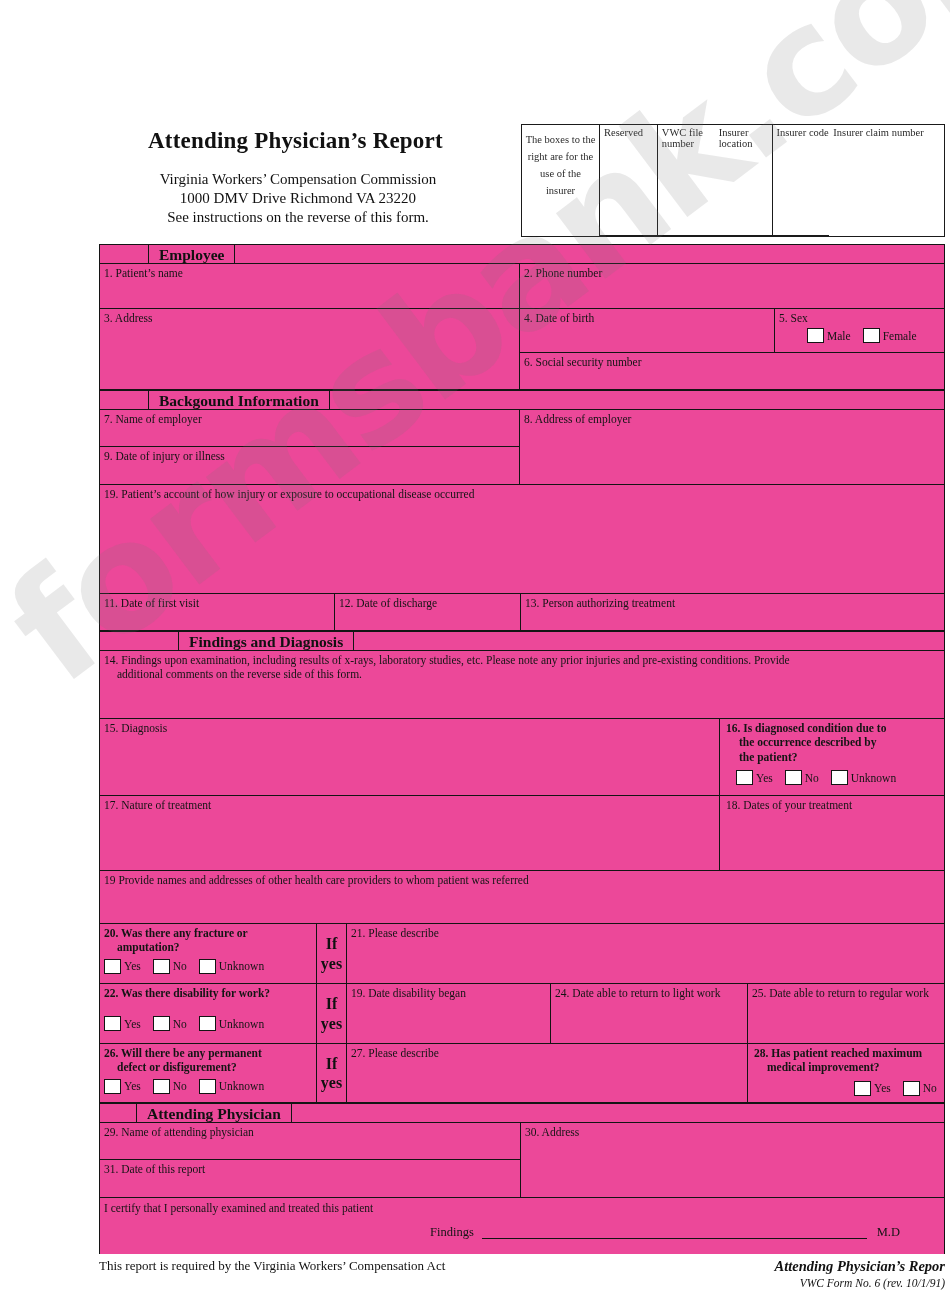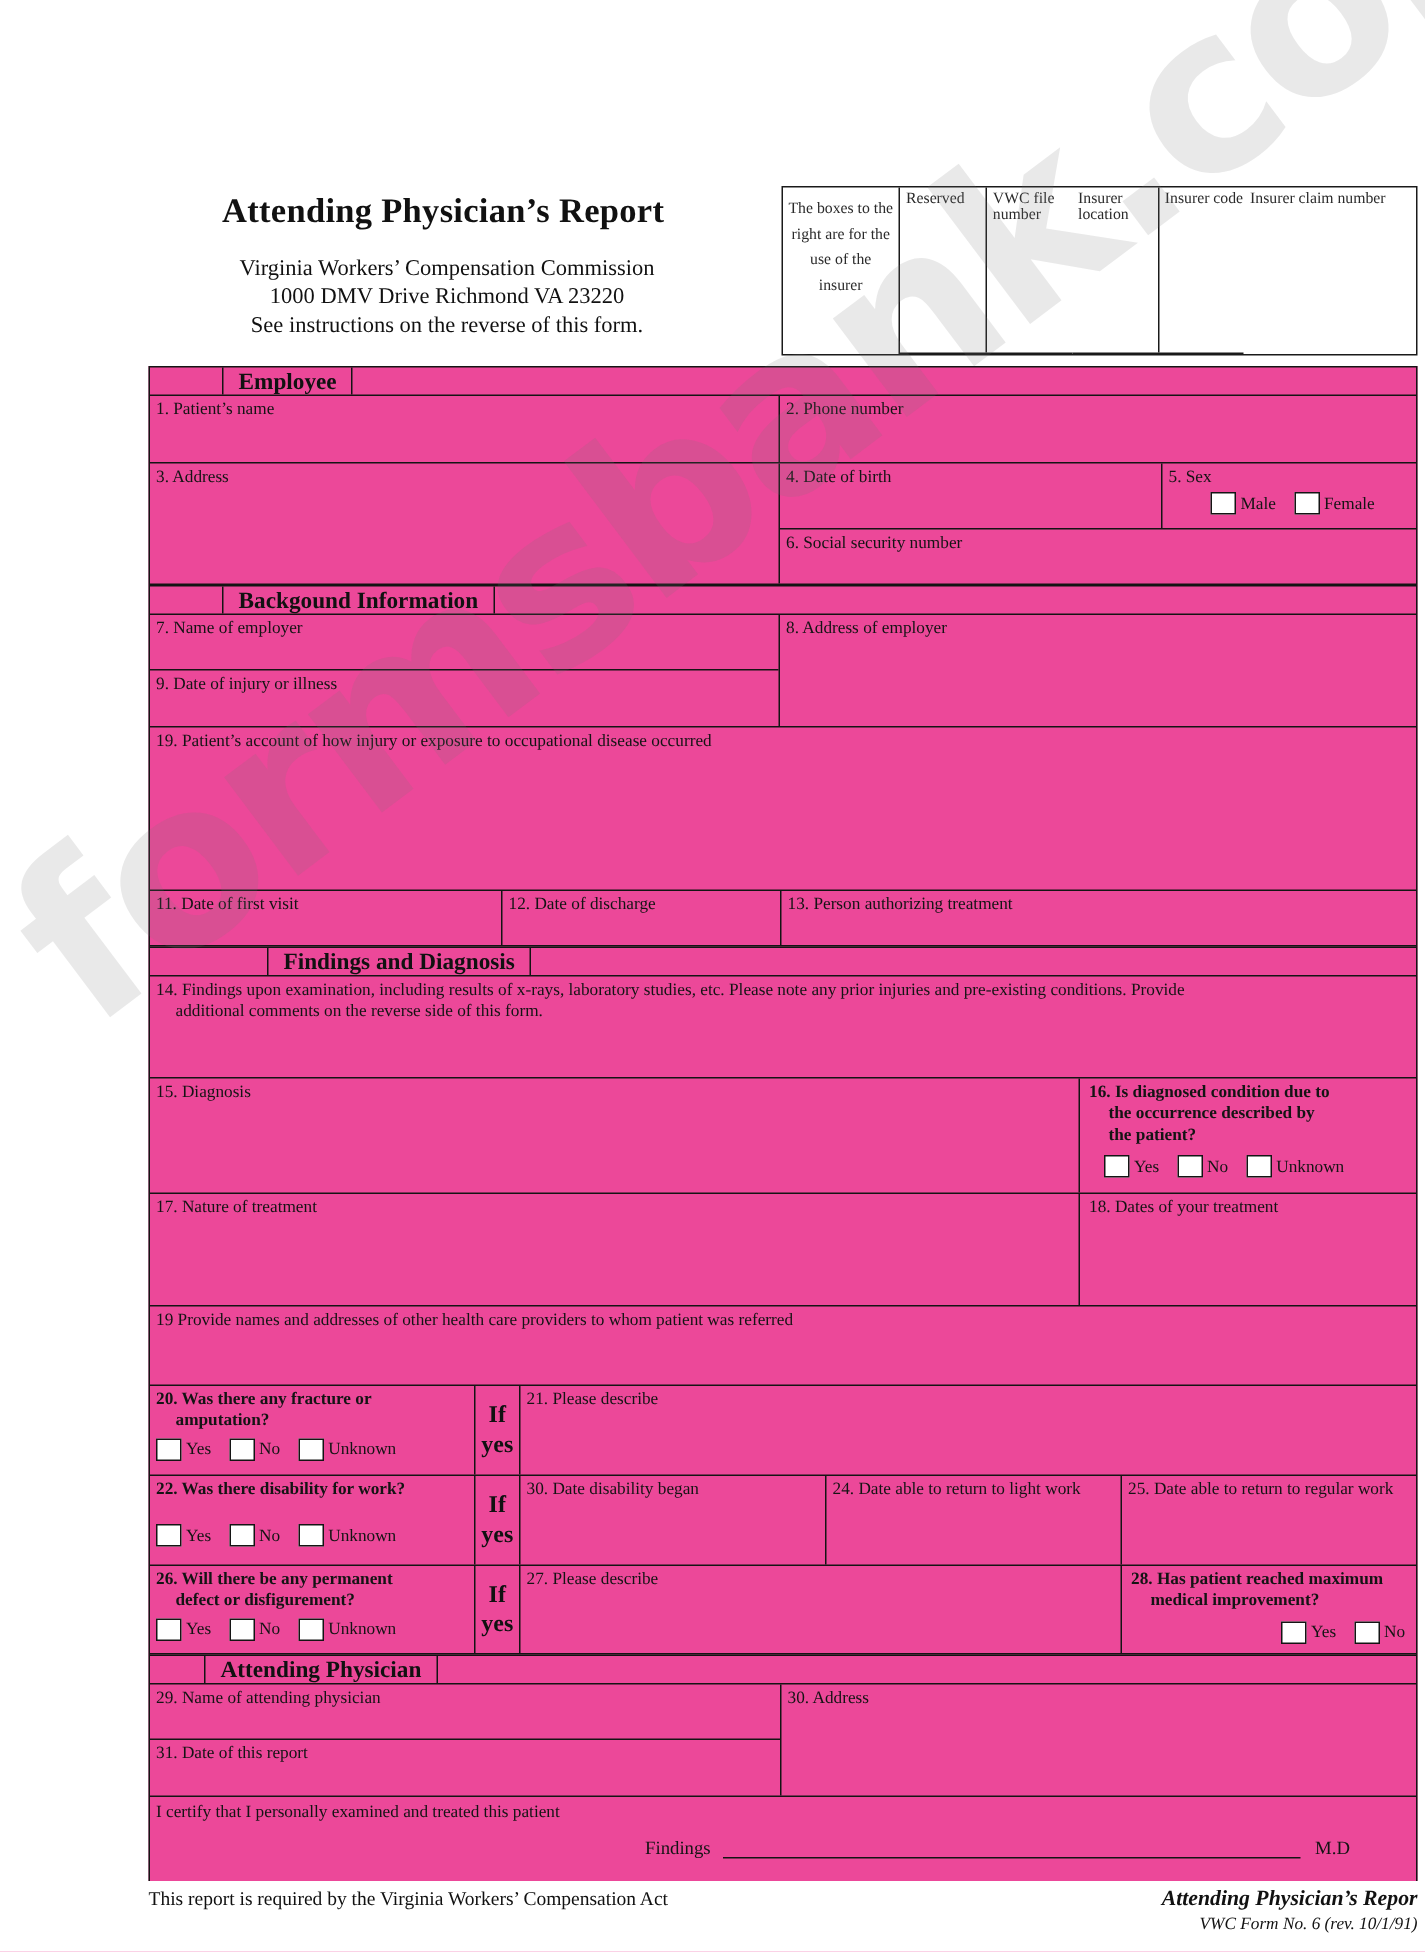--- a/index.html
+++ b/index.html
@@ -465,21 +465,21 @@
           <span class="cbx"></span>
           <span>Unknown</span>
         </span>
       </div>
     </div>
     <div class="ifyes">
       <span>If</span>
       <span>yes</span>
     </div>
     <div class="cell" style="width:204px;height:59px">
-      <span class="lbl">30. Date disability began</span>
+      <span class="lbl">19. Date disability began</span>
     </div>
     <div class="cell" style="width:197px;height:59px">
       <span class="lbl">24. Date able to return to light work</span>
     </div>
     <div class="cell" style="flex:1;height:59px">
       <span class="lbl">25. Date able to return to regular work</span>
     </div>
   </div>
 
   <div class="row">

